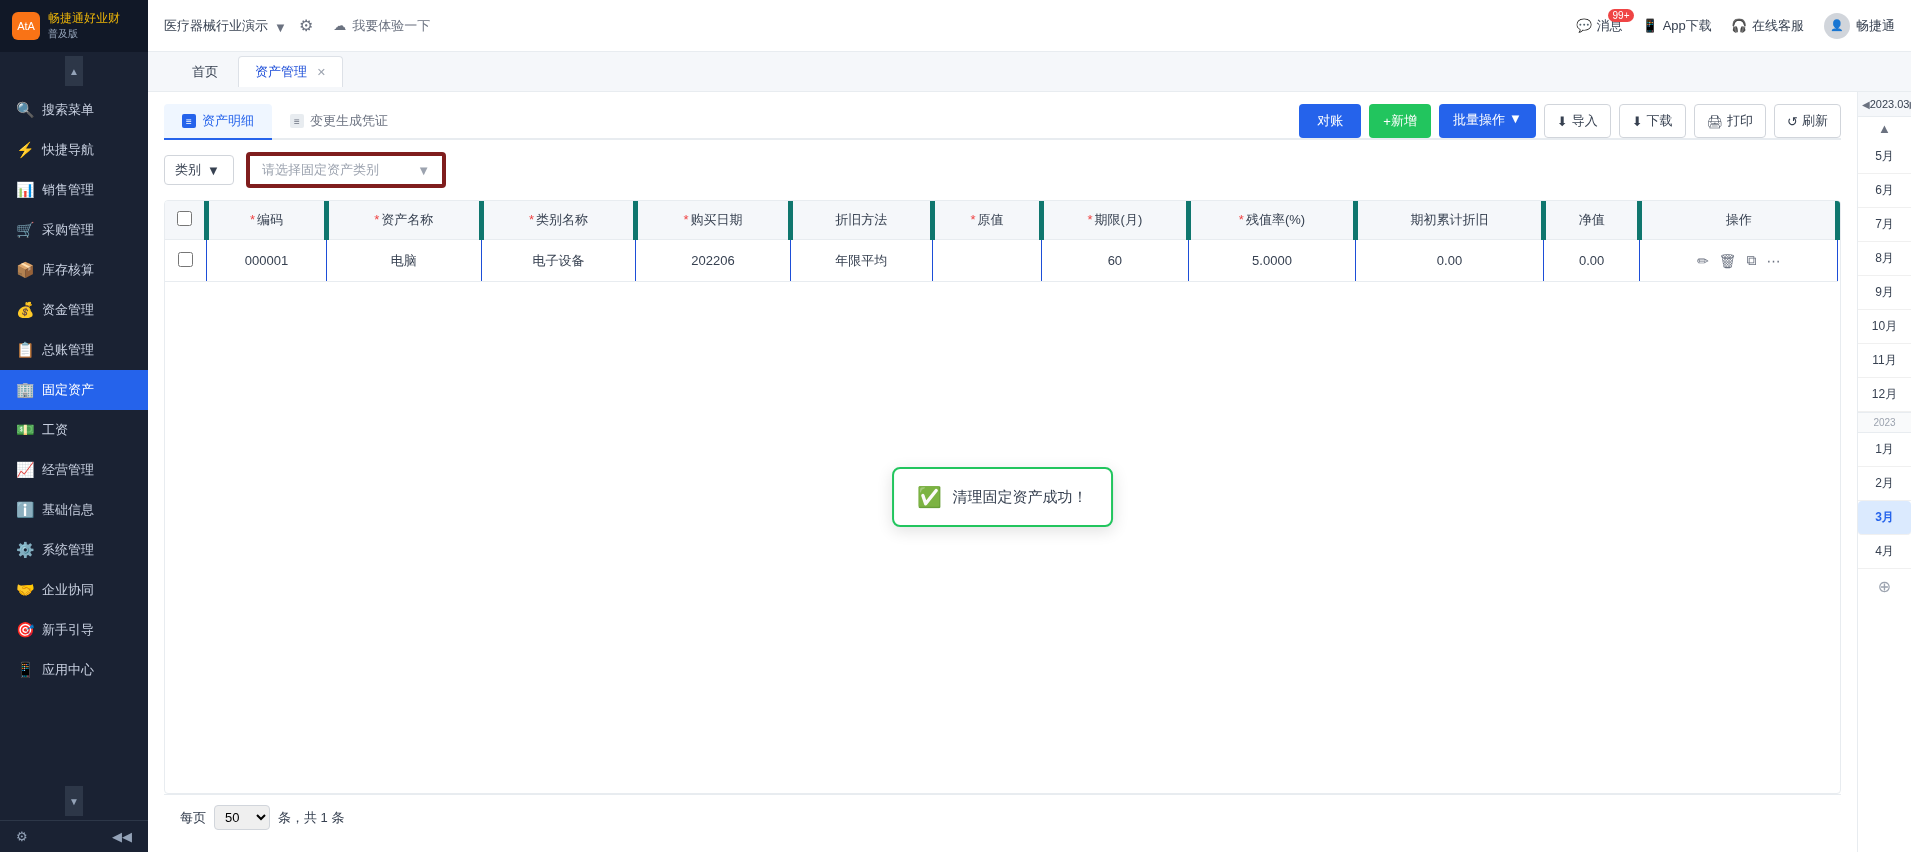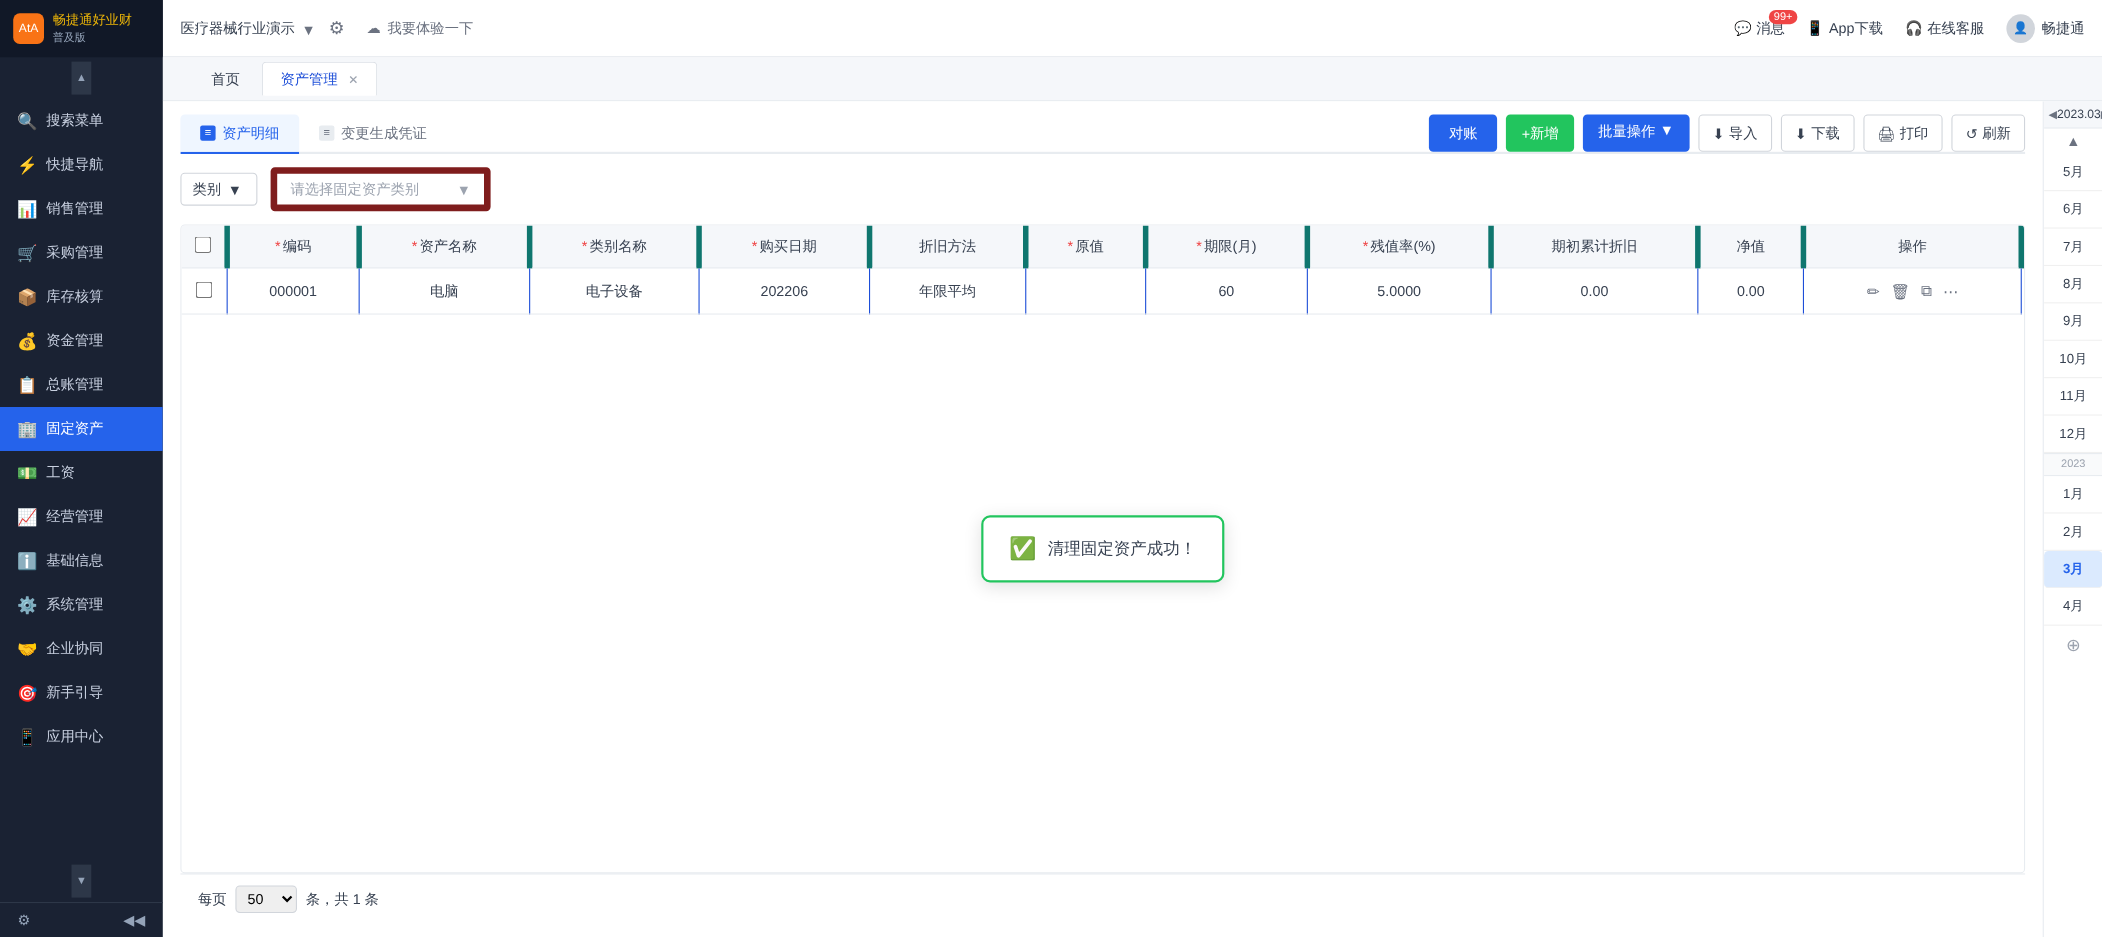--- a/index.html
+++ b/index.html
@@ -182,21 +182,21 @@
       margin-bottom: 12px;
     }
     .filter-select {
       border: 1px solid #d1d5db; border-radius: 4px;
       padding: 5px 10px; font-size: 13px;
       background: white; color: #374151;
       display: flex; align-items: center; gap: 6px;
       cursor: pointer; min-width: 70px;
     }
     .filter-input {
-      border: 6px solid #7f1d1d; border-radius: 4px;
+      border: 4px solid #7f1d1d; border-radius: 4px;
       padding: 5px 12px; font-size: 13px;
       background: white; color: #9ca3af;
       min-width: 200px; display: flex; align-items: center;
       gap: 6px; cursor: pointer;
     }
 
     
     .table-container { flex: 1; overflow: auto; border: 1px solid #e8ecf0; border-radius: 4px; position: relative; }
     table { width: 100%; border-collapse: collapse; font-size: 13px; }
     thead tr { background: #f5f7fa; }

